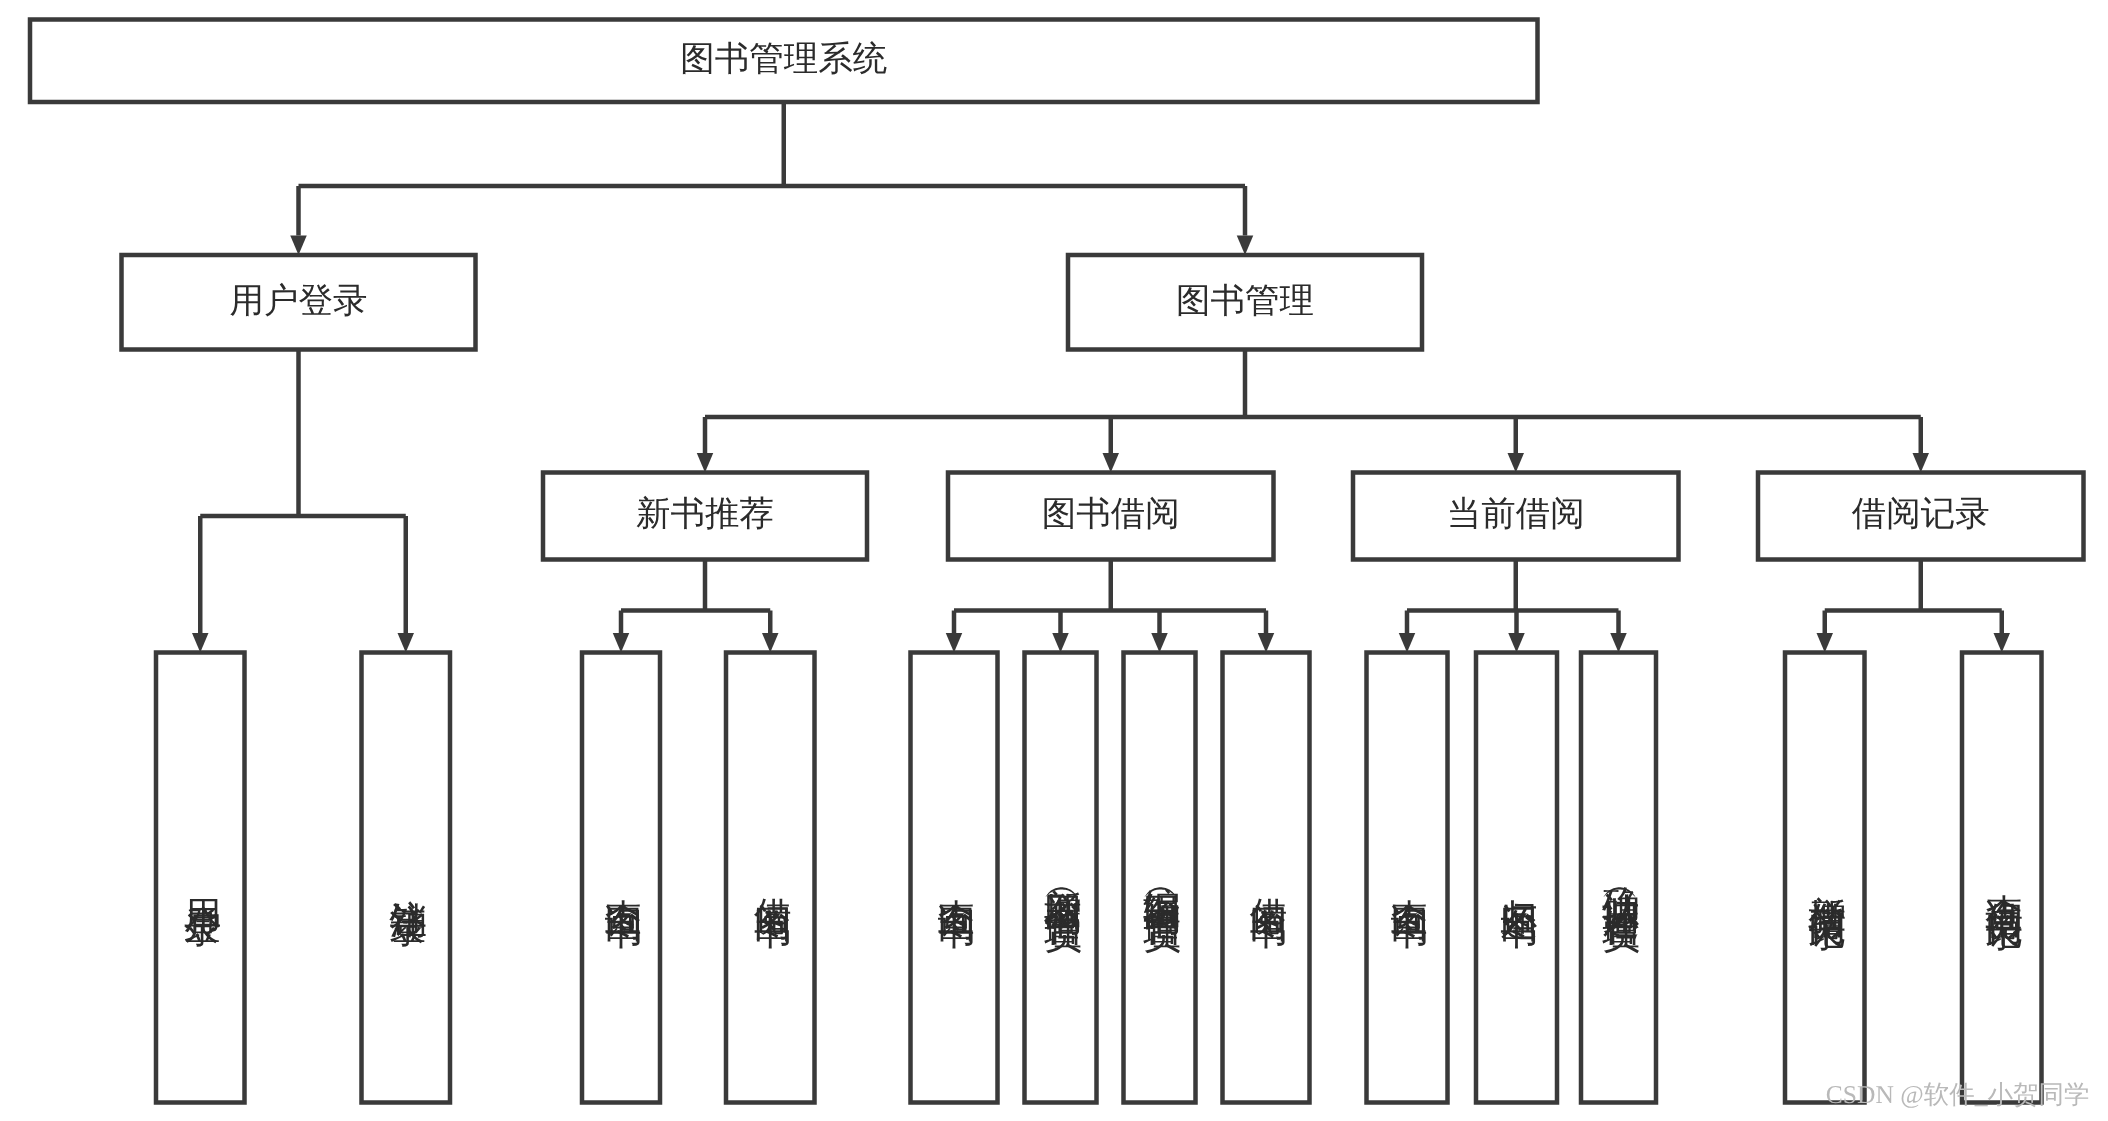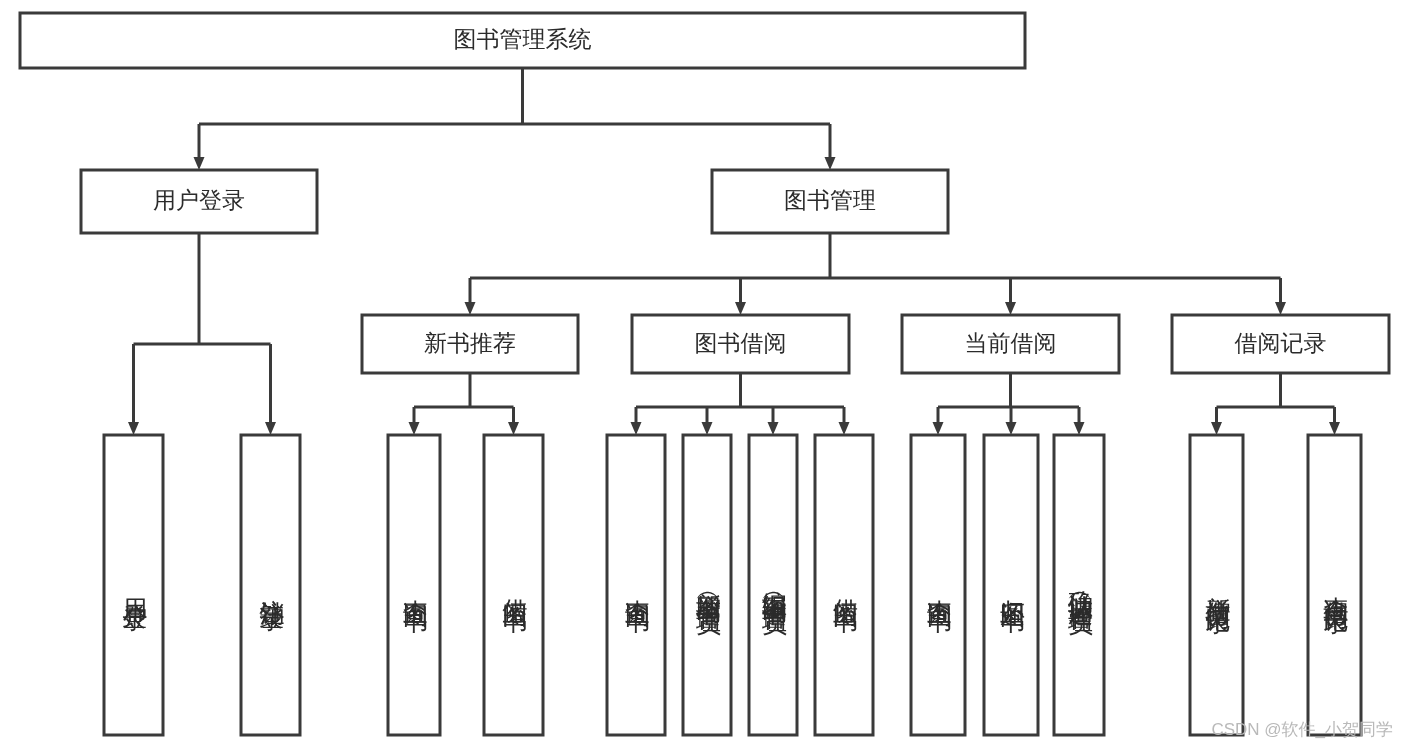--- a/index.html
+++ b/index.html
@@ -32,21 +32,21 @@
   .link{
     stroke:#3a3a3a;
     stroke-width:3;
     fill:none;
   }
   .arrow-head{fill:#3a3a3a;}
   .watermark{
     position:absolute;
     right:12px;
     bottom:6px;
-    font-family:Liberation Sans, sans-serif;
+    font-family:Liberation Serif, serif;
     font-size:17px;
     color:#b9b9b9;
     white-space:nowrap;
     pointer-events:none;
   }
 </style>
 </head>
 <body>
 
 <svg id="canvas" viewBox="0 0 1405 747">

